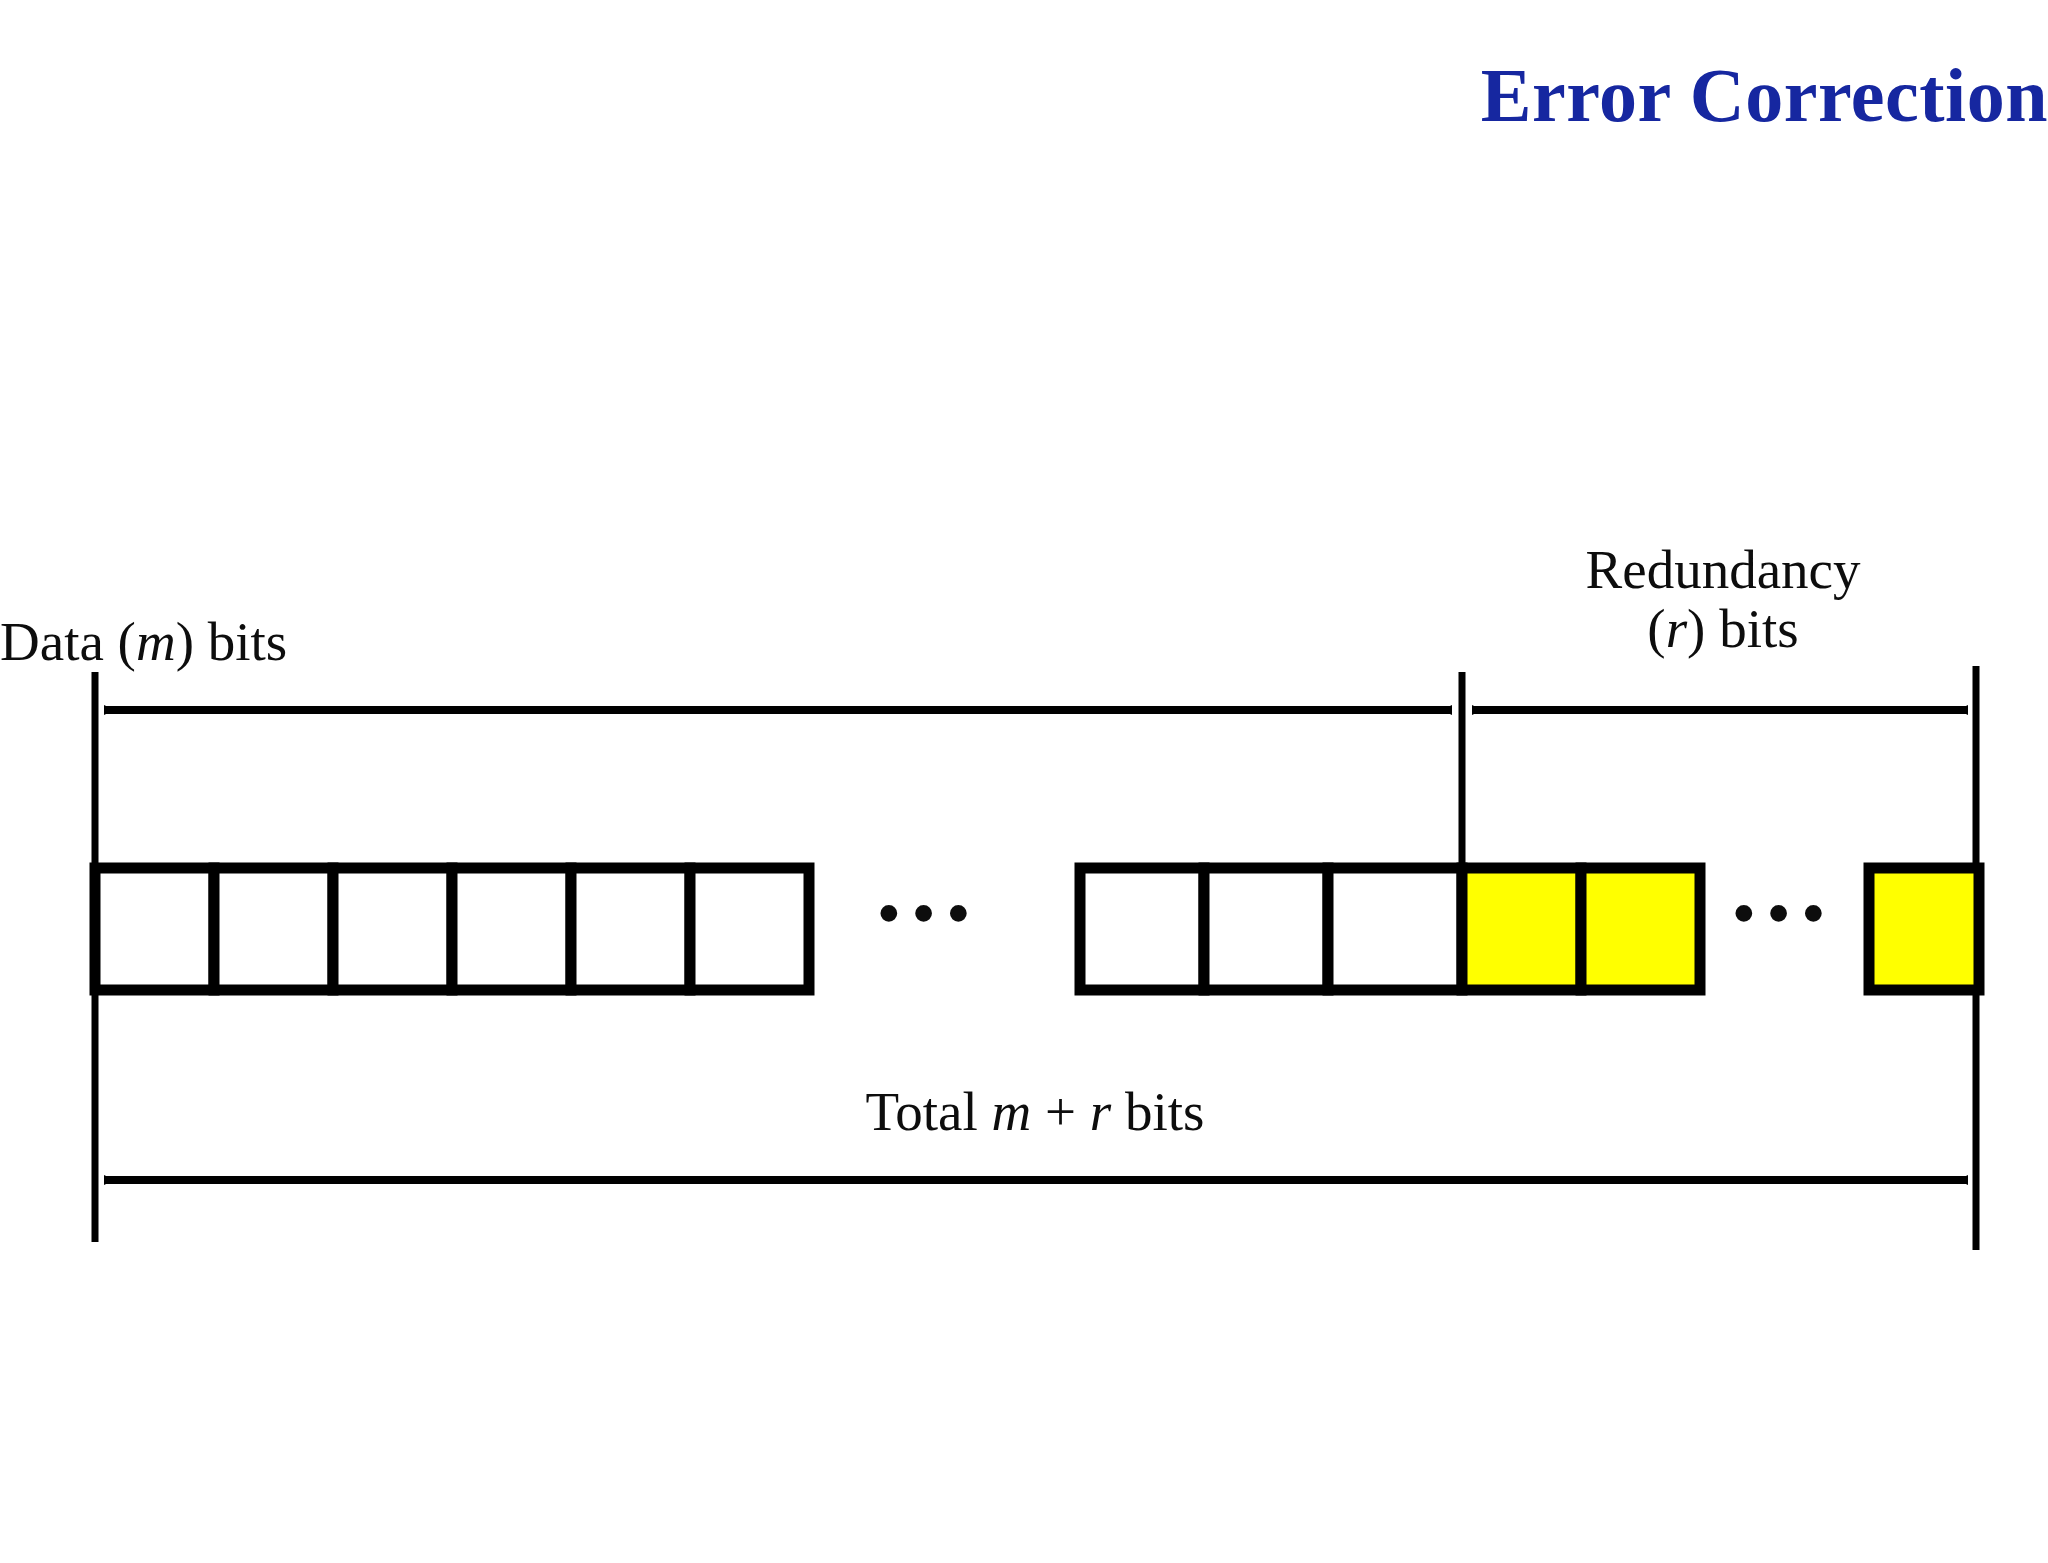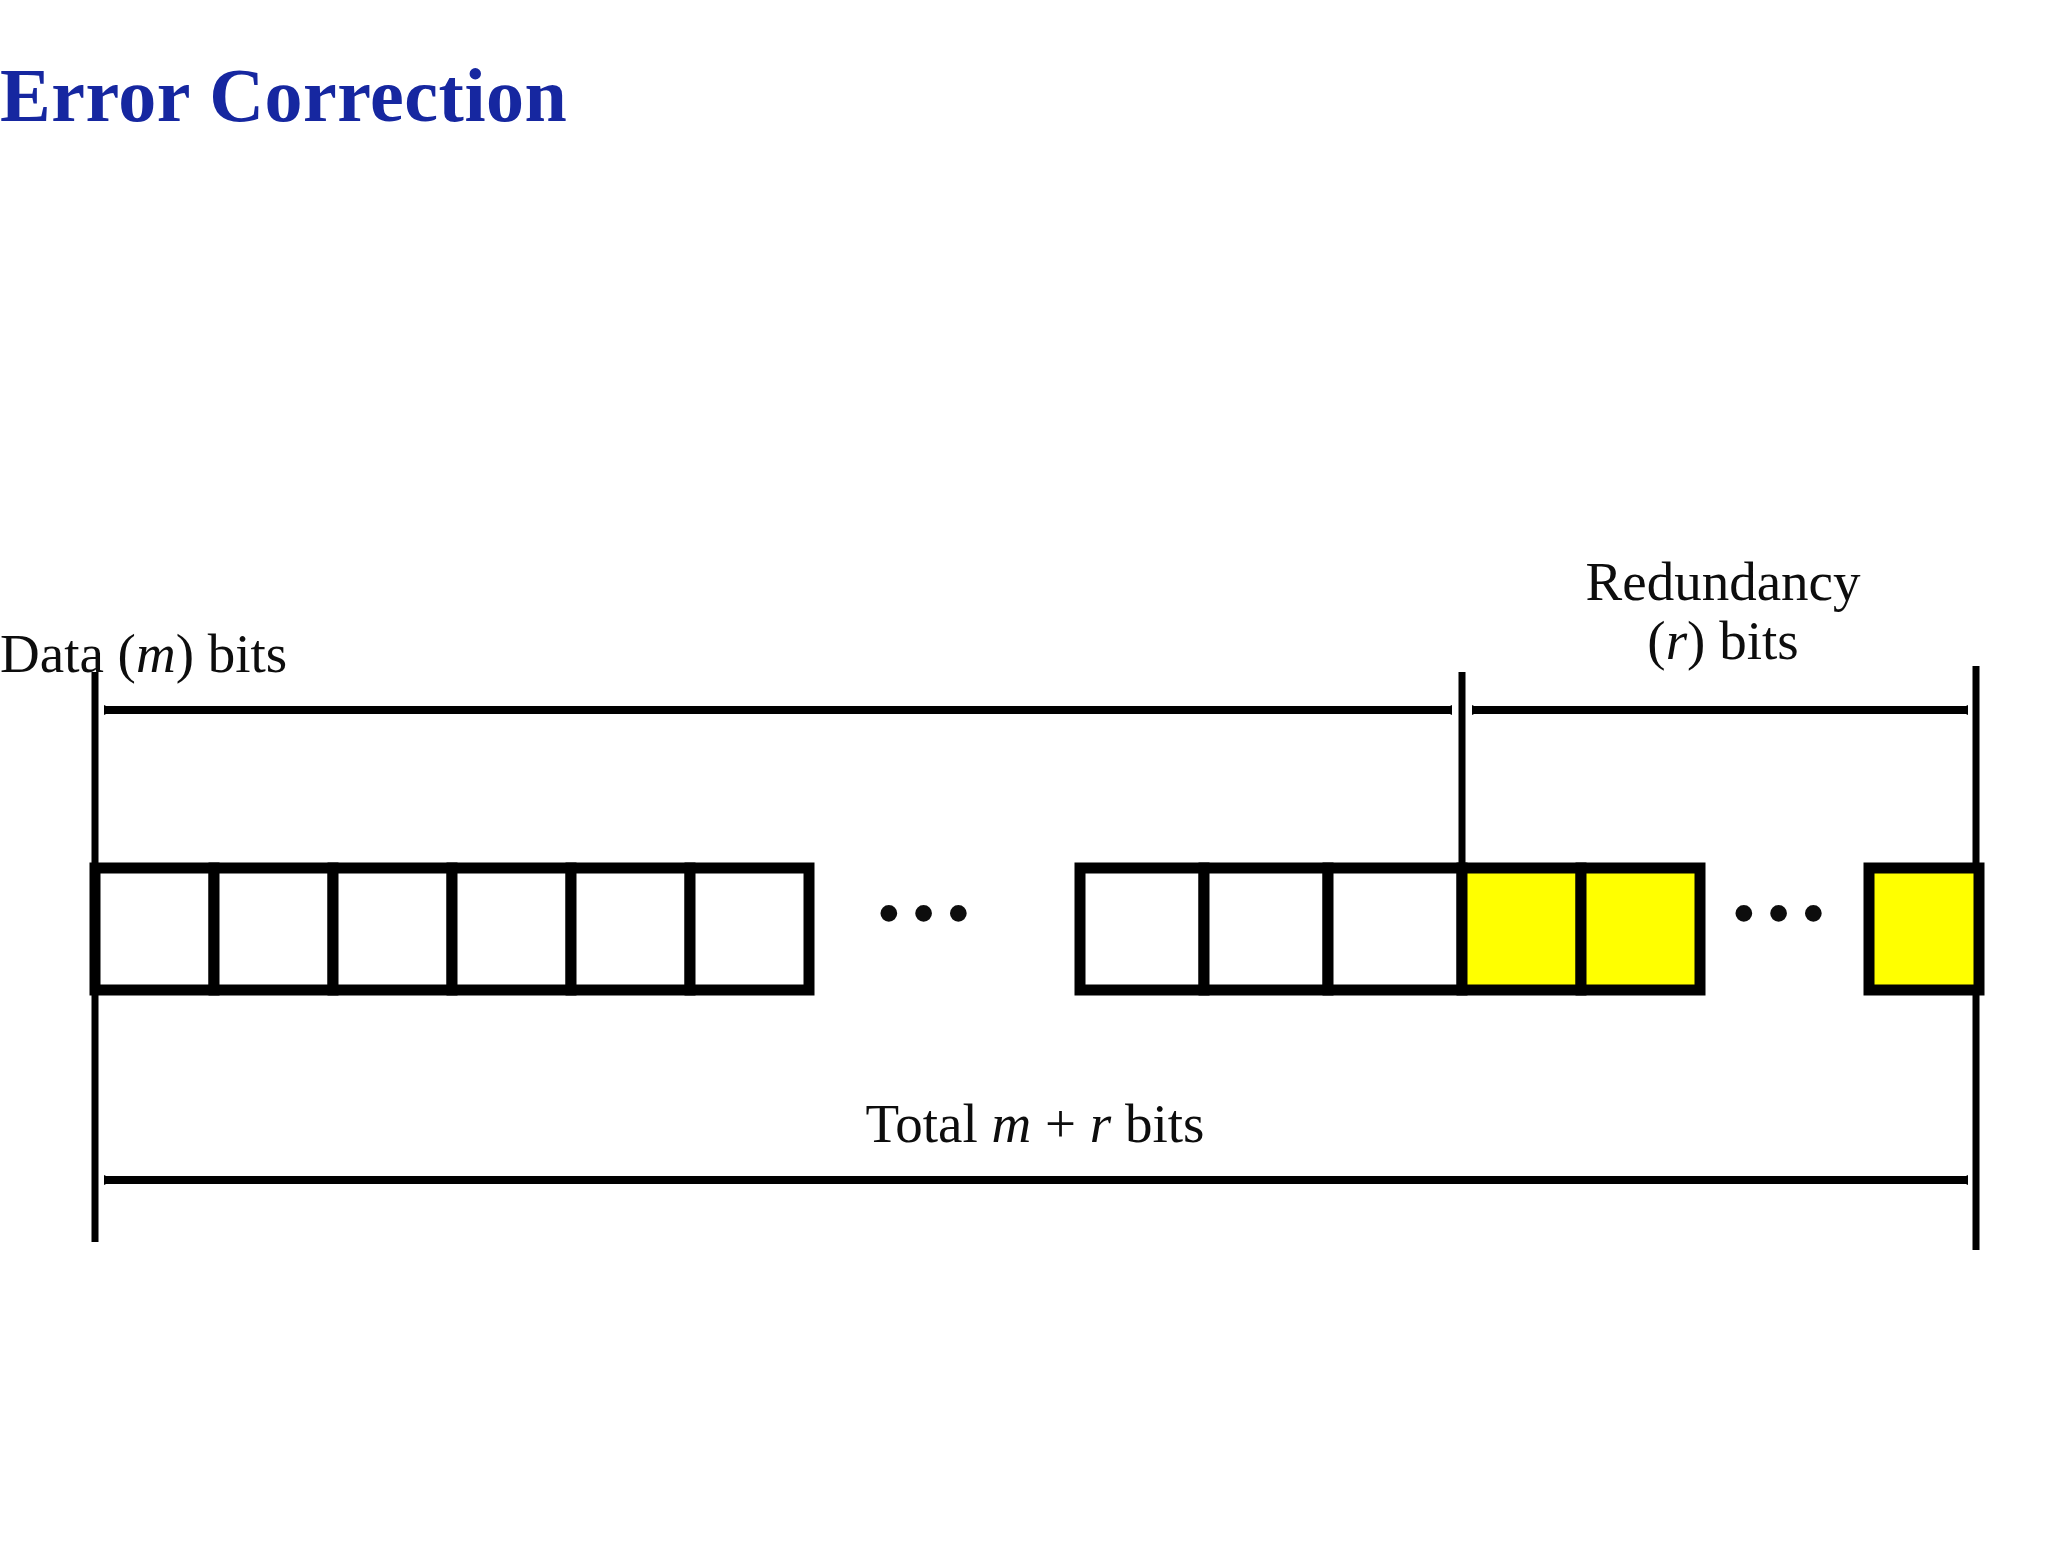--- a/index.html
+++ b/index.html
@@ -14,21 +14,21 @@
     overflow: hidden;
     font-family: "Liberation Serif", "DejaVu Serif", serif;
   }
 
   
   #slide-title {
     position: absolute;
     left: 0;
     top: 52px;
     width: 2048px;
-    text-align: left;
+    text-align: right;
     font-family: "Liberation Serif", "DejaVu Serif", serif;
     font-weight: bold;
     font-size: 76px;
     letter-spacing: 0.5px;
     color: #1627a0;
     white-space: nowrap;
   }
 
   
   #diagram {
@@ -45,21 +45,20 @@
   }
 
   
   .dlabel {
     position: absolute;
     font-family: "Liberation Serif", "DejaVu Serif", serif;
     font-size: 55px;
     color: #0d0d0d;
     white-space: nowrap;
     line-height: 1.08;
-    margin-top: 12px;
   }
   .dlabel i { font-style: italic; }
 
   #label-data {
     left: 0;
     top: 612px;
     width: 1460px;
     text-align: left;
   }
   #label-redundancy {

